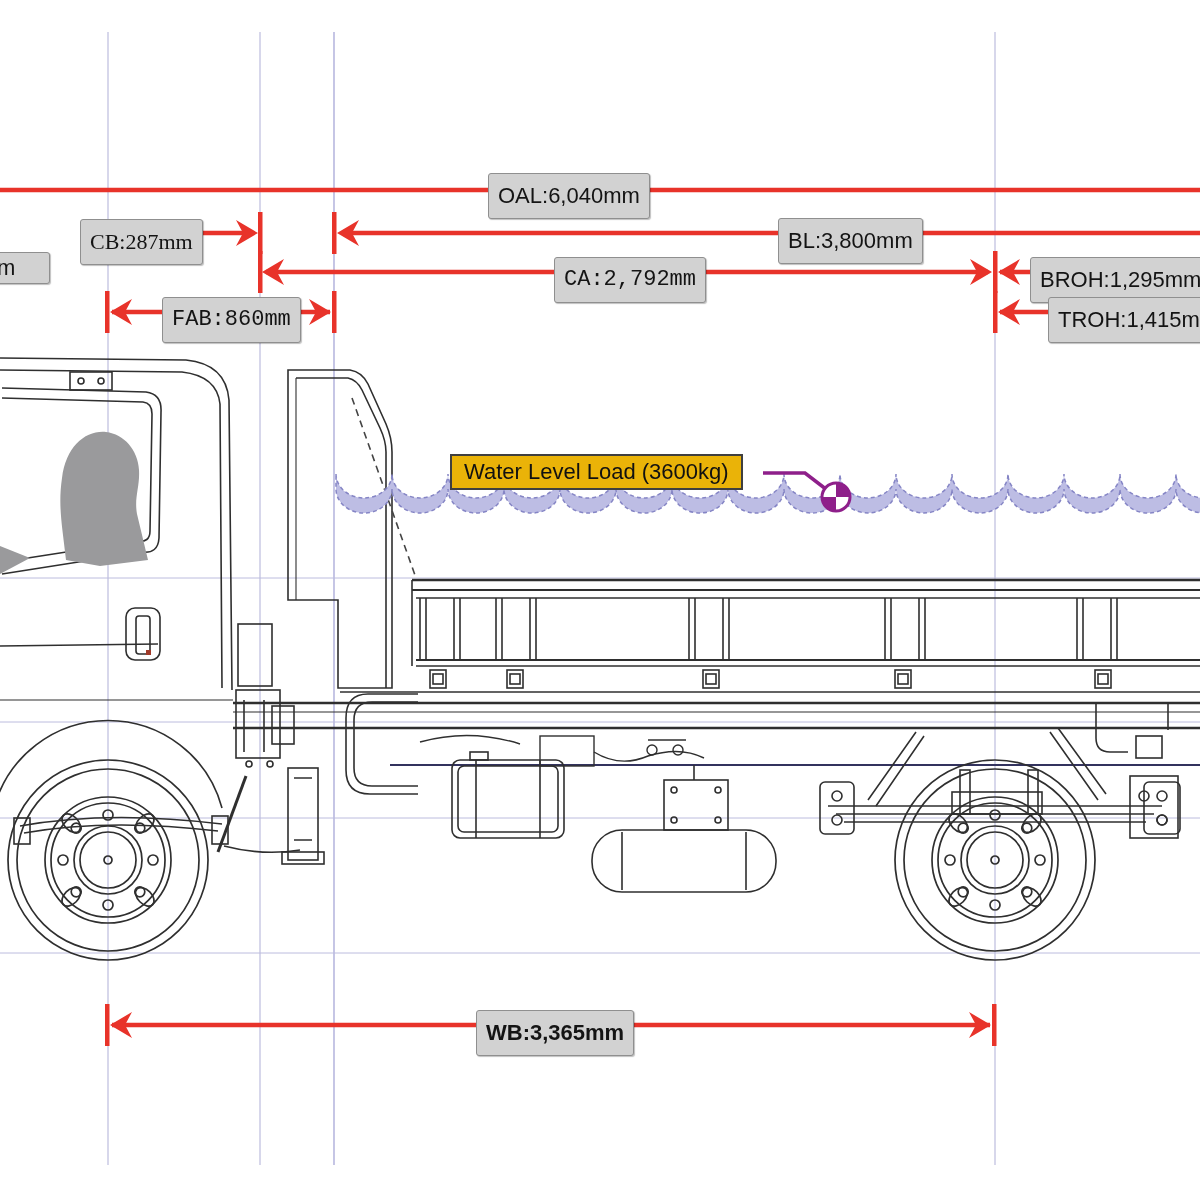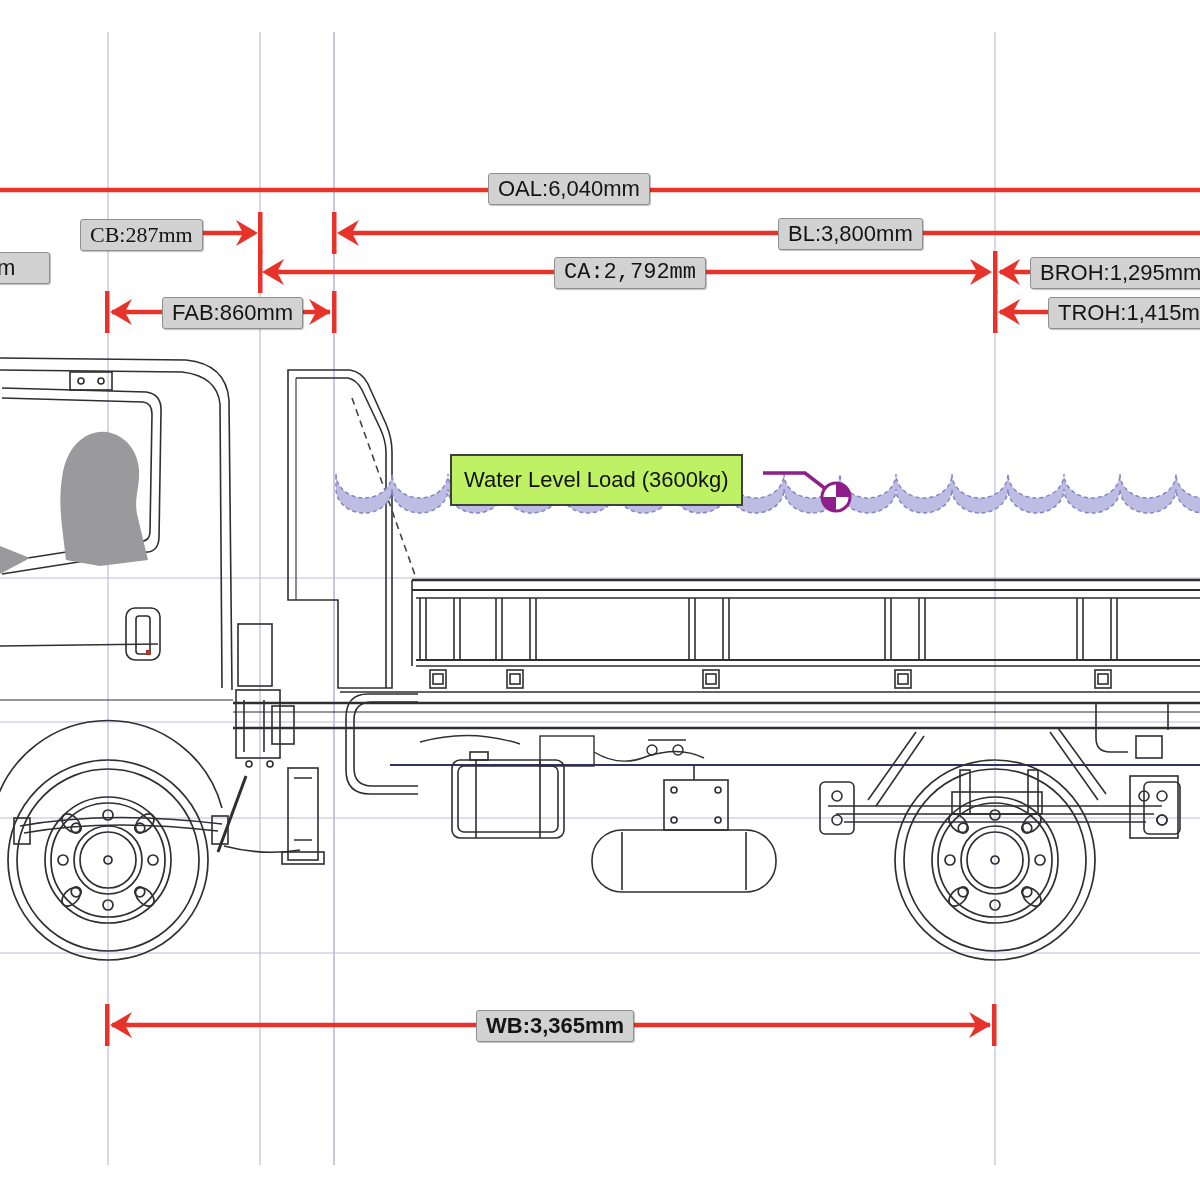--- a/index.html
+++ b/index.html
@@ -4,27 +4,27 @@
 <style>
   html,body{margin:0;padding:0;}
   body{
     width:1200px;height:1200px;position:relative;overflow:hidden;
     background:#ffffff;font-family:"Liberation Sans", sans-serif;
   }
   #stage{position:absolute;left:0;top:0;width:1200px;height:1200px;}
   svg{position:absolute;left:0;top:0;}
   .dim-label{
     position:absolute;background:#d2d2d2;border:1px solid #8f8f8f;
-    border-radius:3px;padding:1px 9px;font-size:22px;line-height:28px;
+    border-radius:3px;padding:8px 9px;font-size:22px;line-height:28px;
     color:#141414;white-space:nowrap;box-shadow:1px 1px 1px rgba(0,0,0,.25);
     z-index:5;
   }
   .callout-label{
-    position:absolute;background:#bef264;border:2px solid #3f3f3f;
-    padding:10px 12px;font-size:22px;line-height:28px;color:#111;
+    position:absolute;background:#eab308;border:2px solid #3f3f3f;
+    padding:2px 12px;font-size:22px;line-height:28px;color:#111;
     white-space:nowrap;z-index:5;
   }
 </style>
 </head>
 <body>
 
 <div id="stage">
 
 <svg width="1200" height="1200" viewBox="0 0 1200 1200">
 
@@ -272,20 +272,20 @@
     <rect x="992" y="1004" width="4.5" height="42" stroke="none"></rect>
     <path d="M110,1025 L132,1012 L125,1025 L132,1038 Z" stroke="none"></path>
     <path d="M991,1025 L969,1012 L976,1025 L969,1038 Z" stroke="none"></path>
   </g>
 </svg>
 
 <div class="dim-label" style="left:488px;top:173px;">OAL:6,040mm</div>
 <div class="dim-label" style="left:80px;top:219px;font-family:Liberation Serif, serif;">CB:287mm</div>
 <div class="dim-label" style="left:778px;top:218px;">BL:3,800mm</div>
 <div class="dim-label" style="left:554px;top:257px;font-family:Liberation Mono, monospace;">CA:2,792mm</div>
-<div class="dim-label" style="left:162px;top:297px;">FAB:860mm</div>
+<div class="dim-label" style="left:162px;top:297px;font-family:Liberation Mono, monospace;">FAB:860mm</div>
 <div class="dim-label" style="left:1030px;top:257px;">BROH:1,295mm</div>
 <div class="dim-label" style="left:1048px;top:297px;">TROH:1,415mm</div>
 <div class="dim-label" style="left:476px;top:1010px;font-weight:bold;">WB:3,365mm</div>
 <div class="dim-label" style="left:-14px;top:252px;padding:1px 34px 1px 10px;">m</div>
 <div class="callout-label" style="left:450px;top:454px;">Water Level Load (3600kg)</div>
 
 </div>
 
 </body></html>

